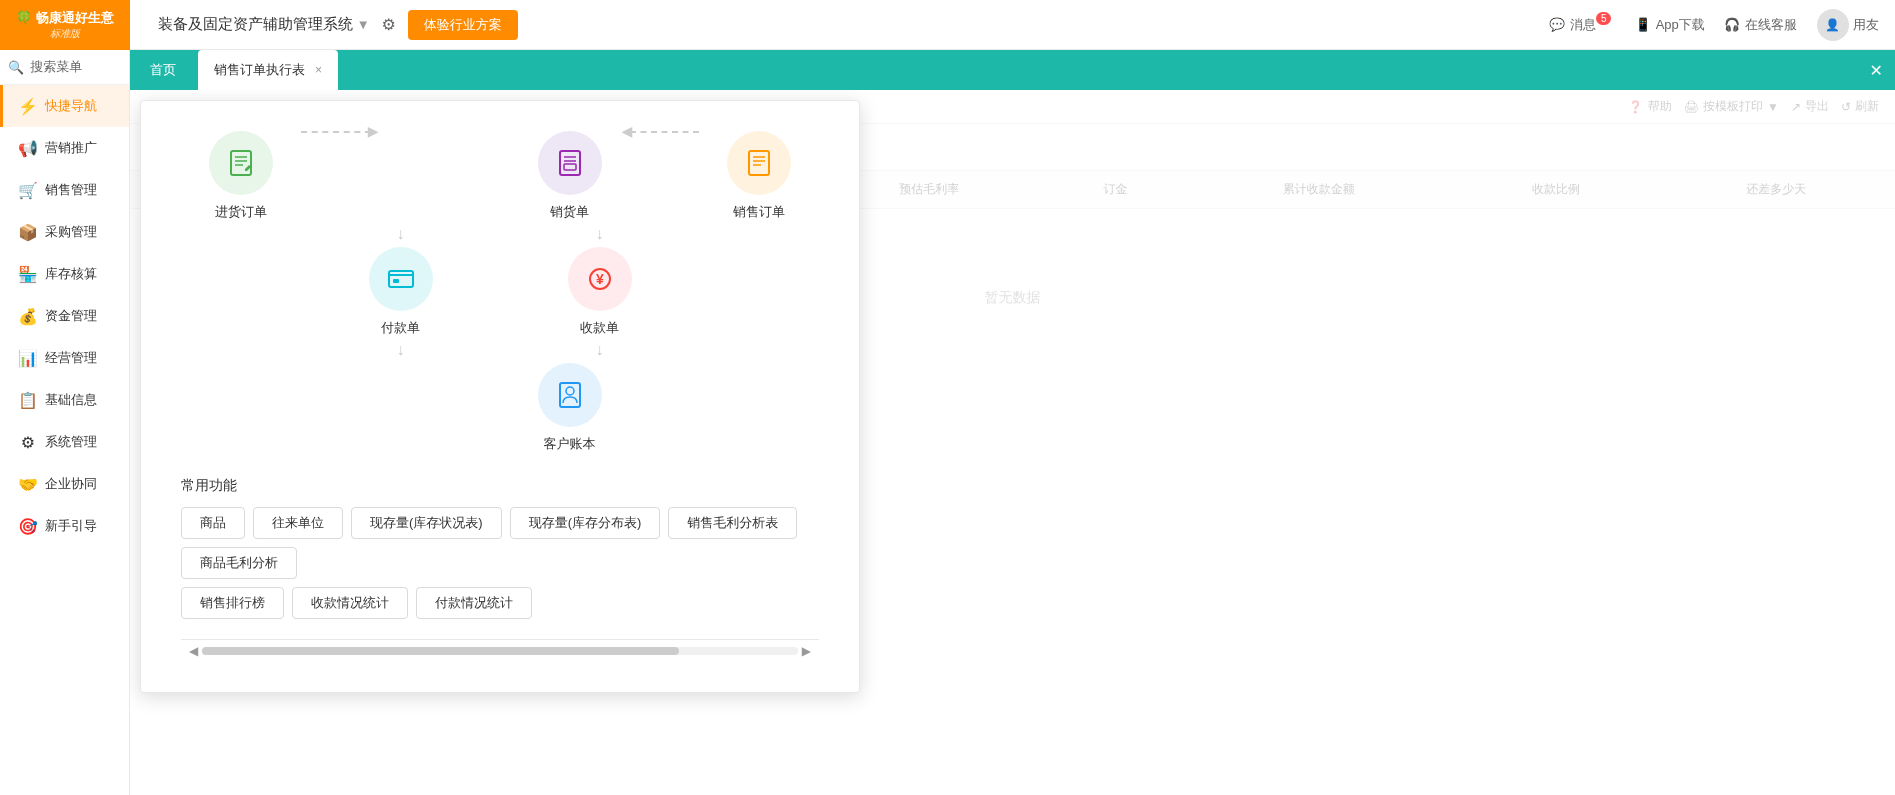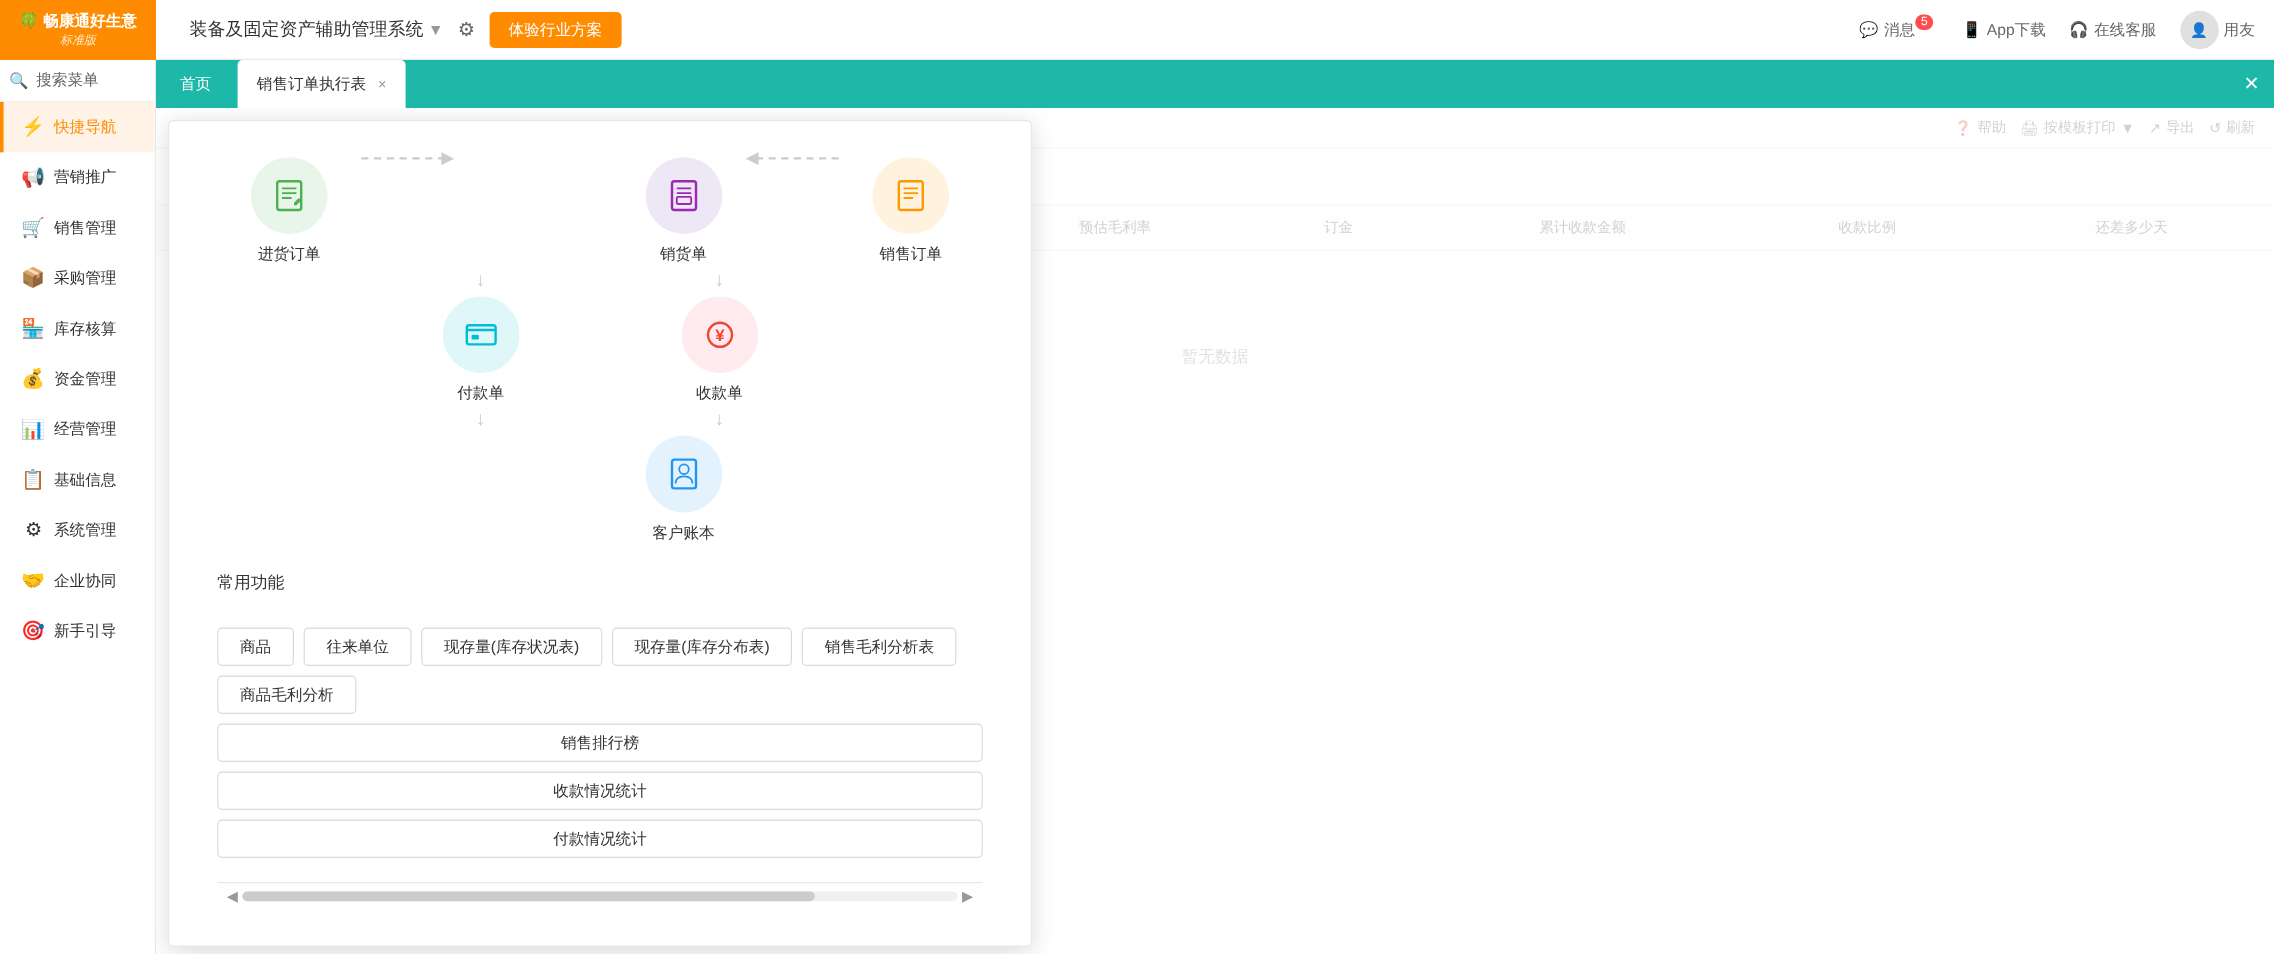--- a/index.html
+++ b/index.html
@@ -66,21 +66,21 @@
     .flow-circle.purple { background: #ede7f6; color: #9c27b0; }
     .flow-circle.orange { background: #fff3e0; color: #ff9800; }
     .flow-circle.teal { background: #e0f7fa; color: #00bcd4; }
     .flow-circle.red { background: #ffebee; color: #f44336; }
     .flow-circle.yellow { background: #fff8e1; color: #ffc107; }
     .flow-circle.blue { background: #e3f2fd; color: #2196f3; }
     .flow-label { font-size: 13px; color: #333; text-align: center; }
 
     
     .common-section { margin-top: 16px; }
-    .common-title { font-size: 14px; color: #333; margin-bottom: 28px; }
+    .common-title { font-size: 14px; color: #333; margin-bottom: 12px; }
     .common-buttons { display: flex; flex-wrap: wrap; gap: 8px; }
     .common-btn { border: 1px solid #d9d9d9; background: #fff; padding: 6px 18px; border-radius: 4px; cursor: pointer; font-size: 13px; color: #333; white-space: nowrap; }
 
     
     .scroll-bar-row { display: flex; align-items: center; padding: 4px 8px; border-top: 1px solid #e8e8e8; gap: 4px; }
     .scroll-bar-track { flex: 1; height: 8px; background: #f0f0f0; border-radius: 4px; }
     .scroll-bar-thumb { width: 80%; height: 100%; background: #ccc; border-radius: 4px; }
     .scroll-arrow { color: #999; cursor: pointer; font-size: 12px; }
 
     
@@ -382,21 +382,21 @@
             <div class="common-section">
               <div class="common-title">常用功能</div>
               <div class="common-buttons">
                 <button class="common-btn">商品</button>
                 <button class="common-btn">往来单位</button>
                 <button class="common-btn">现存量(库存状况表)</button>
                 <button class="common-btn">现存量(库存分布表)</button>
                 <button class="common-btn">销售毛利分析表</button>
                 <button class="common-btn">商品毛利分析</button>
               </div>
-              <div class="common-buttons" style="margin-top:8px;flex-direction:column;">
+              <div class="common-buttons" style="margin-top:8px;">
                 <button class="common-btn">销售排行榜</button>
                 <button class="common-btn">收款情况统计</button>
                 <button class="common-btn">付款情况统计</button>
               </div>
             </div>
 
             <div class="scroll-bar-row" style="margin-top:20px;">
               <span class="scroll-arrow">◀</span>
               <div class="scroll-bar-track">
                 <div class="scroll-bar-thumb"></div>

